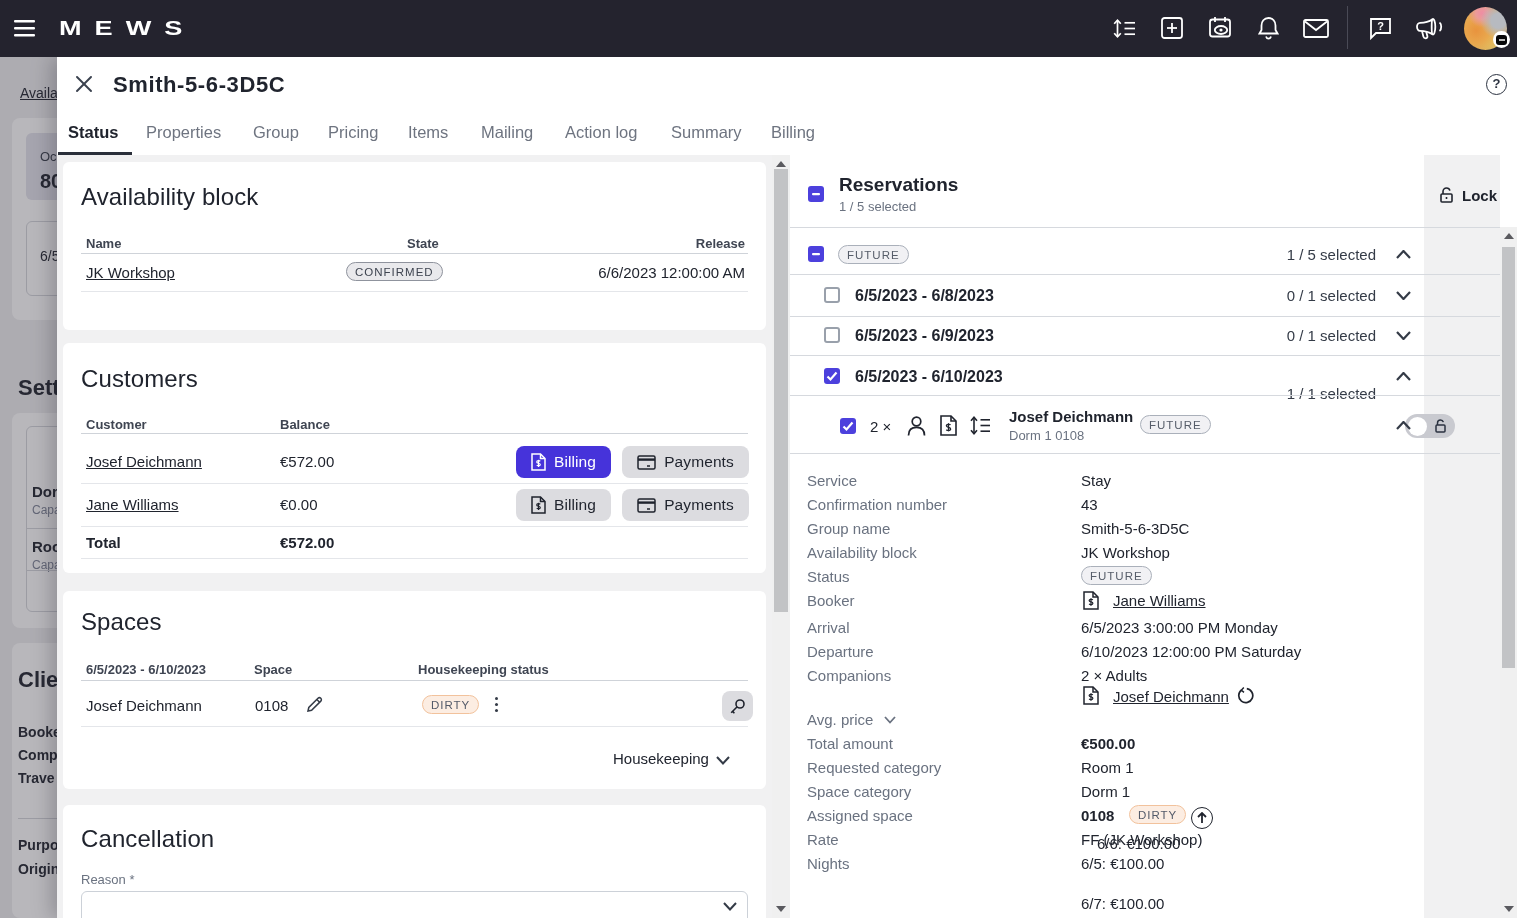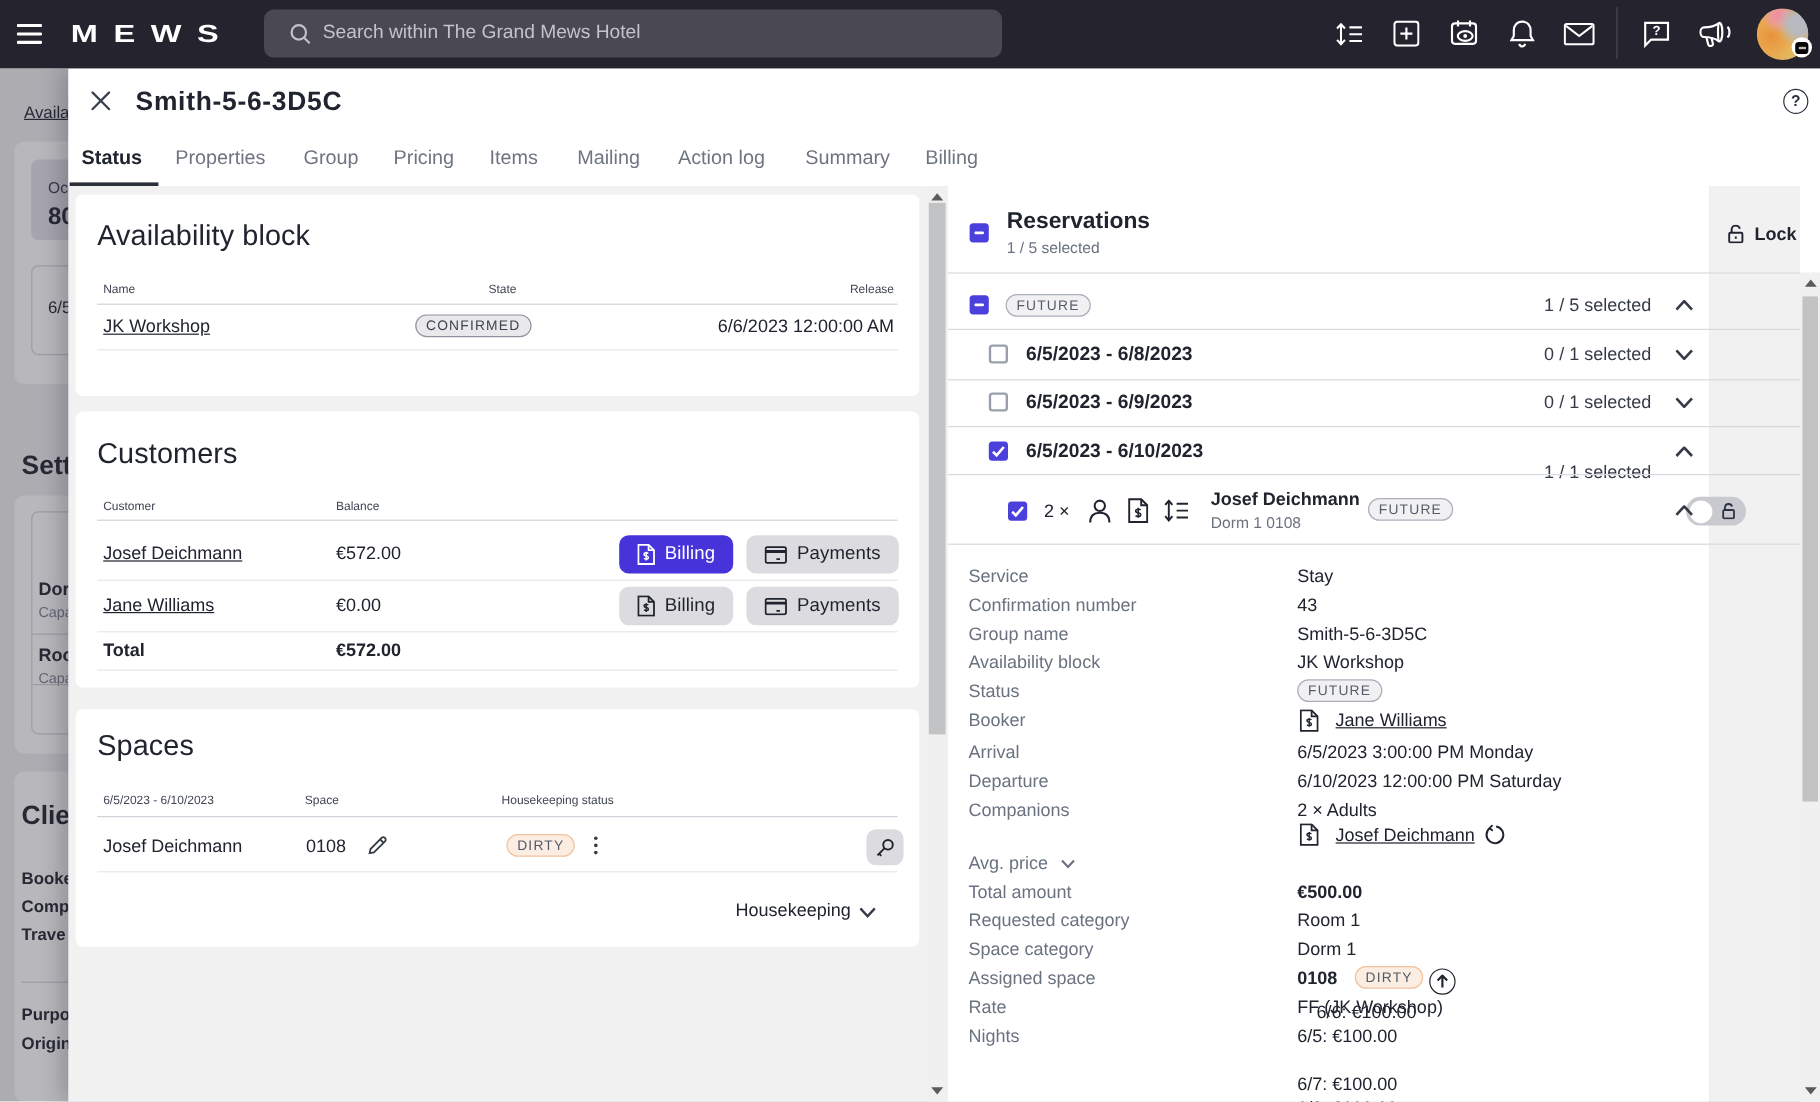--- a/index.html
+++ b/index.html
@@ -23,21 +23,21 @@
 .modal { position:absolute; left:57px; top:57px; width:1460px; height:861px; background:#f1f1f2; box-shadow:-6px 0 18px rgba(20,20,30,0.25); }
 .mhead { position:absolute; left:0; top:0; width:1460px; height:98px; background:#fff; }
 .mtitle { position:absolute; left:56px; top:15px; font-size:22px; font-weight:600; color:#20242e; letter-spacing:0.6px; }
 .tab { position:absolute; top:53px; height:45px; line-height:45px; font-size:16.5px; color:#6e7480; }
 .tab.active { color:#20242e; font-weight:700; }
 .helpc { position:absolute; left:1429px; top:17px; width:21px; height:21px; border:1.7px solid #2b3240; border-radius:50%; color:#2b3240; font-size:13px; font-weight:700; text-align:center; line-height:18px; }
 
 
 .card { position:absolute; left:6px; width:703px; background:#fff; border-radius:6px; }
 .ctitle { position:absolute; left:18px; font-size:24px; font-weight:500; color:#20242e; letter-spacing:0.1px; }
-.th { position:absolute; font-size:10px; font-weight:400; color:#3f4552; }
+.th { position:absolute; font-size:13px; font-weight:700; color:#3f4552; }
 .hr { position:absolute; height:1px; background:#cfd3d9; left:18px; right:18px; }
 .hr2 { position:absolute; height:1px; background:#e4e6ea; left:18px; right:18px; }
 .cell { position:absolute; font-size:15px; color:#20242e; }
 a.lnk { color:#20242e; text-decoration:underline; }
 .pill { display:inline-block; height:19px; line-height:18px; border-radius:10px; padding:0 8px; font-size:11.5px; letter-spacing:1px; font-weight:400; white-space:nowrap; }
 .pill.gray { background:#e9e9ec; border:1px solid #8f939d; color:#3e4450; }
 .pill.outl { background:#f1f1f4; border:1px solid #aab0ba; color:#565d69; }
 .pill.dirty { background:#fcede2; border:1px solid #f2c29c; color:#535a69; }
 .btn { position:absolute; display:flex; align-items:center; justify-content:center; gap:8px; height:32px; border-radius:8px; background:#dcdce0; color:#1f232d; font-size:15.5px; font-weight:400; letter-spacing:0.1px; }
 .btn.primary { background:#4633da; color:#fff; }
@@ -65,27 +65,20 @@
 
 <div class="nav">
   <svg class="abs" style="left:14px;top:20px" width="21" height="17" viewBox="0 0 21 17">
       <g fill="#fff">
         <rect y="0" width="21" height="2.6" rx="1"></rect>
         <rect y="7" width="21" height="2.6" rx="1"></rect>
         <rect y="14" width="21" height="2.6" rx="1"></rect>
       </g>
     </svg>
   <div class="logo">MEWS</div>
-  <div class="search">
-    <svg class="abs" style="left:21px;top:11px" width="19" height="19" viewBox="0 0 19 19" fill="none" stroke="#c3c3ca" stroke-width="1.8">
-        <circle cx="8" cy="8" r="6"></circle>
-        <line x1="12.5" y1="12.5" x2="17" y2="17"></line>
-      </svg>
-    <div class="ph">Search within The Grand Mews Hotel</div>
-  </div>
 
   <svg class="abs" style="left:1113px;top:18px" width="23" height="21" viewBox="0 0 23 21" fill="none" stroke="#fff" stroke-width="1.7">
       <path d="M4.5 2.5 L4.5 18.5"></path>
       <path d="M1.2 5.8 L4.5 2.2 L7.8 5.8"></path>
       <path d="M1.2 15.2 L4.5 18.8 L7.8 15.2"></path>
       <line x1="11.5" y1="4.8" x2="22" y2="4.8"></line>
       <line x1="11.5" y1="10.5" x2="22" y2="10.5"></line>
       <line x1="11.5" y1="16.2" x2="22" y2="16.2"></line>
     </svg>
   <svg class="abs" style="left:1161px;top:17px" width="22" height="22" viewBox="0 0 22 22" fill="none" stroke="#fff" stroke-width="1.8">
@@ -260,20 +253,28 @@
           <path d="M3.6 13.4 L5.4 15.2"></path>
         </svg>
     </div>
     <div class="hr2" style="top:135px;"></div>
   </div>
   <div class="abs" style="left:556px;top:693px;font-size:15px;color:#20242e;">Housekeeping</div>
   <svg class="abs" style="left:659px;top:699px" width="14" height="9" viewBox="0 0 14 9" fill="none" stroke="#343b47" stroke-width="2">
       <path d="M1 1 L7 7.5 L13 1"></path>
     </svg>
 
+  <div class="card" style="top:748px;height:113px;border-bottom-left-radius:0;border-bottom-right-radius:0;">
+    <div class="ctitle" style="top:20px;">Cancellation</div>
+    <div class="abs" style="left:18px;top:67px;font-size:13px;color:#6a7280;">Reason *</div>
+    <div class="abs" style="left:18px;top:86px;width:667px;height:40px;background:#fff;border:1px solid #ccd1d8;border-radius:6px;"></div>
+    <svg class="abs" style="left:660px;top:97px" width="14" height="9" viewBox="0 0 14 9" fill="none" stroke="#343b47" stroke-width="2">
+        <path d="M1 1 L7 7.5 L13 1"></path>
+      </svg>
+  </div>
 
   <div class="sbtrack" style="left:715px;top:98px;width:18px;height:763px;"></div>
   <div class="sbarrow" style="left:719px;top:104px;border-left:5px solid transparent;border-right:5px solid transparent;border-bottom:6px solid #5a5a5f;"></div>
   <div class="sbthumb" style="left:717px;top:112px;width:14px;height:443px;"></div>
   <div class="sbarrow" style="left:719px;top:849px;border-left:5px solid transparent;border-right:5px solid transparent;border-top:6px solid #5a5a5f;"></div>
 
   <div class="rpanel">
 
     <div class="cb fill" style="left:18px;top:31px;">
         <svg width="16" height="16" viewBox="0 0 16 16">

